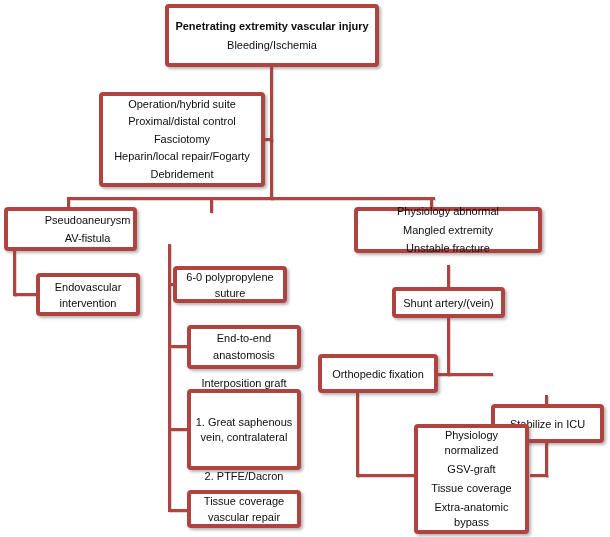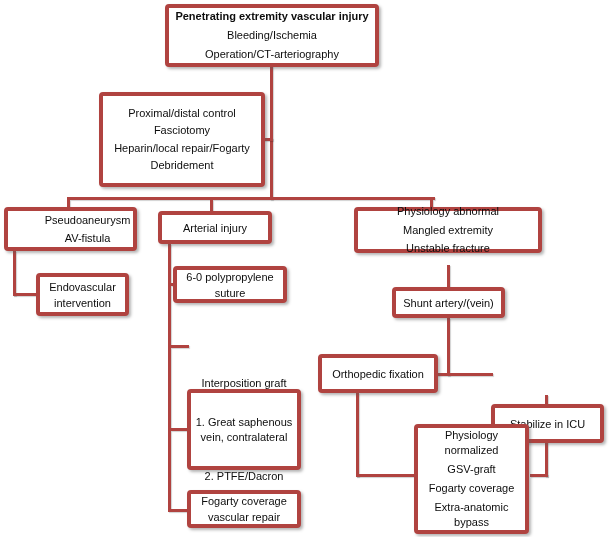--- a/index.html
+++ b/index.html
@@ -77,56 +77,56 @@
   <div class="line" style="left:447px;top:318px;width:3px;height:58px;"></div>
   <div class="line" style="left:437px;top:373px;width:56px;height:3px;"></div>
   <div class="line" style="left:356px;top:393px;width:3px;height:84px;"></div>
   <div class="line" style="left:356px;top:474px;width:60px;height:3px;"></div>
   <div class="line" style="left:545px;top:395px;width:3px;height:82px;"></div>
   <div class="line" style="left:530px;top:474px;width:18px;height:3px;"></div>
 
   <div class="node n-root" style="left:165px;top:4px;width:214px;height:63px;">
     <div class="ln bold">Penetrating extremity vascular injury</div>
     <div class="ln">Bleeding/Ischemia</div>
-    <div class="ln">Operation/CT-arteriography</div>
   </div>
 
   <div class="node n-prep" style="left:99px;top:92px;width:166px;height:95px;">
+    <div class="ln">Operation/hybrid suite</div>
     <div class="ln">Proximal/distal control</div>
     <div class="ln">Fasciotomy</div>
     <div class="ln">Heparin/local repair/Fogarty</div>
     <div class="ln">Debridement</div>
   </div>
 
   <div class="node n-pseudo" style="left:4px;top:207px;width:133px;height:44px;padding-left:36px;">
     <div class="ln">Pseudoaneurysm</div>
     <div class="ln">AV-fistula</div>
   </div>
 
-  <div class="node n-endo" style="left:36px;top:273px;width:93px;height:43px;">
+  <div class="node n-endo" style="left:36px;top:273px;width:104px;height:43px;">
     <div class="wrap">Endovascular intervention</div>
   </div>
 
-  <div class="node" style="left:158px;top:211px;width:114px;height:33px;">
-    <div class="ln">Arterial injury</div>
-  </div>
 
   <div class="node n-suture" style="left:173px;top:266px;width:114px;height:37px;">
     <div class="wrap">6-0 polypropylene suture</div>
   </div>
 
+  <div class="node n-e2e" style="left:187px;top:325px;width:114px;height:44px;">
+    <div class="wrap">End-to-end anastomosis</div>
+  </div>
 
   <div class="node n-interp" style="left:187px;top:389px;width:114px;height:81px;">
     <div class="wrap">Interposition graft</div>
     <div class="wrap">1. Great saphenous vein, contralateral</div>
     <div class="wrap">2. PTFE/Dacron</div>
   </div>
 
   <div class="node n-tissue" style="left:187px;top:490px;width:114px;height:38px;">
-    <div class="wrap">Fogarty coverage vascular repair</div>
+    <div class="wrap">Tissue coverage vascular repair</div>
   </div>
 
   <div class="node n-pa" style="left:354px;top:207px;width:188px;height:46px;">
     <div class="ln">Physiology abnormal</div>
     <div class="ln">Mangled extremity</div>
     <div class="ln">Unstable fracture</div>
   </div>
 
   <div class="node" style="left:318px;top:354px;width:120px;height:39px;">
     <div class="ln">Orthopedic fixation</div>
@@ -136,17 +136,17 @@
     <div class="ln">Shunt artery/(vein)</div>
   </div>
 
   <div class="node" style="left:491px;top:356px;width:113px;height:39px;margin-top:48px;">
     <div class="ln">Stabilize in ICU</div>
   </div>
 
   <div class="node n-pn" style="left:414px;top:424px;width:115px;height:110px;">
     <div class="wrap">Physiology normalized</div>
     <div class="wrap">GSV-graft</div>
-    <div class="wrap">Fogarty coverage</div>
+    <div class="wrap">Tissue coverage</div>
     <div class="wrap">Extra-anatomic bypass</div>
   </div>
 
 </div>
 
 </body></html>

